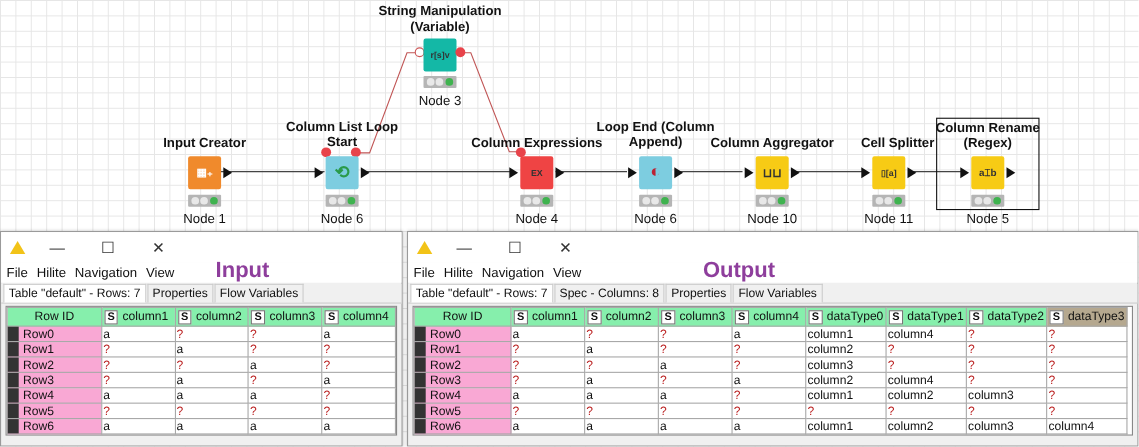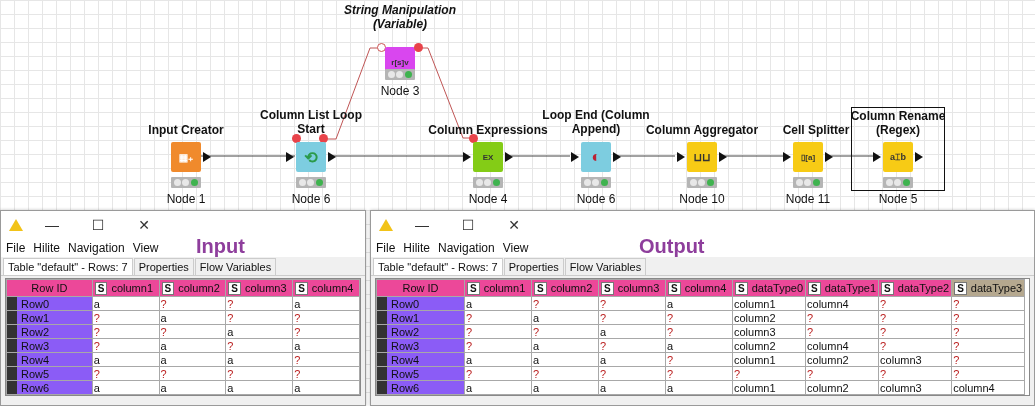--- a/index.html
+++ b/index.html
@@ -85,33 +85,33 @@
   .tab {
     font-size: 11px; padding: 2px 4px; border: 1px solid #ccc; border-bottom: none;
     margin-right: 1px; background: #f0f0f0; white-space: nowrap; color: #111;
   }
   .tab.active { background: #fff; }
   .table-wrap {
     margin: 2px 4px; border: 1px solid #888; background: #fff;
   }
   table { border-collapse: collapse; font-size: 11px; table-layout: fixed; }
   th {
-    height: 17px; background: #ec4899; font-weight: normal; color: #111;
+    height: 17px; background: #86efac; font-weight: normal; color: #111;
     border: 1px solid #a8a8a8; text-align: left; padding: 0 2px; white-space: nowrap;
   }
   th.rowid-h { text-align: center; }
   th.highlighted { background: #b5a88f; }
   .s-badge {
     display: inline-block; border: 1px solid #777; background: #fff; font-weight: bold;
     font-size: 10px; padding: 0 2px; margin-right: 4px; line-height: 11px;
   }
   td {
     height: 14px; border: 1px solid #a8a8a8; padding: 0 1px; white-space: nowrap; color: #111;
   }
-  td.rowid { background: #8b5cf6; padding: 0; }
+  td.rowid { background: #f9a8d4; padding: 0; }
   .rowid-inner { display: flex; align-items: center; height: 13px; }
   .row-marker { width: 10px; height: 13px; background: #333; margin-right: 4px; }
   td.missing { color: #b22; }
 </style>
 </head>
 <body>
 
 <svg class="wires">
   <line x1="192" y1="156" x2="295" y2="156" stroke="#444" stroke-width="1"></line>
   <line x1="330" y1="156" x2="465" y2="156" stroke="#444" stroke-width="1"></line>
@@ -144,37 +144,37 @@
   <div class="port-out" style="left:72px; top:44px;"></div>
   <div class="traffic" style="top:69px;">
       <span class="light"></span>
       <span class="light"></span>
       <span class="light green"></span>
     </div>
   <div class="node-label" style="top:84px;">Node 6</div>
 </div>
 
 <div class="node" style="left:345px; top:0px;">
-  <div class="node-title" style="top:3px;font-style:italic;">String Manipulation (Variable)</div>
+  <div class="node-title" style="top:3px;">String Manipulation (Variable)</div>
   <div class="var-port hollow" style="left:32px; top:43px;"></div>
-  <div class="node-icon" style="top:47px; background:#d946ef; font-size:8px;">r[s]v</div>
+  <div class="node-icon" style="top:35px; background:#14b8a6; font-size:8px;">r[s]v</div>
   <div class="var-port" style="left:69px; top:43px;"></div>
   <div class="traffic" style="top:69px;">
       <span class="light"></span>
       <span class="light"></span>
       <span class="light green"></span>
     </div>
   <div class="node-label" style="top:84px;">Node 3</div>
 </div>
 
 <div class="node" style="left:433px; top:120px;">
   <div class="node-title" style="top:3px;">Column Expressions</div>
   <div class="var-port" style="left:36px; top:14px;"></div>
   <div class="port-in" style="left:30px; top:32px;"></div>
-  <div class="node-icon" style="top:22px; background:#84cc16; font-size:8px;">EX</div>
+  <div class="node-icon" style="top:22px; background:#ef4444; font-size:8px;">EX</div>
   <div class="port-out" style="left:72px; top:32px;"></div>
   <div class="traffic" style="top:57px;">
       <span class="light"></span>
       <span class="light"></span>
       <span class="light green"></span>
     </div>
   <div class="node-label" style="top:72px;">Node 4</div>
 </div>
 
 <div class="node" style="left:541px; top:108px;">
@@ -366,20 +366,21 @@
   </div>
   <div class="win-menubar">
     <span class="menu-item">File</span>
     <span class="menu-item">Hilite</span>
     <span class="menu-item">Navigation</span>
     <span class="menu-item">View</span>
     <span class="win-overlay-label" style="left:268px;">Output</span>
   </div>
   <div class="tabs">
     <span class="tab active">Table "default" - Rows: 7</span>
+    <span class="tab">Spec - Columns: 8</span>
     <span class="tab">Properties</span>
     <span class="tab">Flow Variables</span>
   </div>
   <div class="table-wrap">
     <table>
       <colgroup>
           <col style="width:88px">
           <col style="width:67px">
           <col style="width:67px">
           <col style="width:67px">

